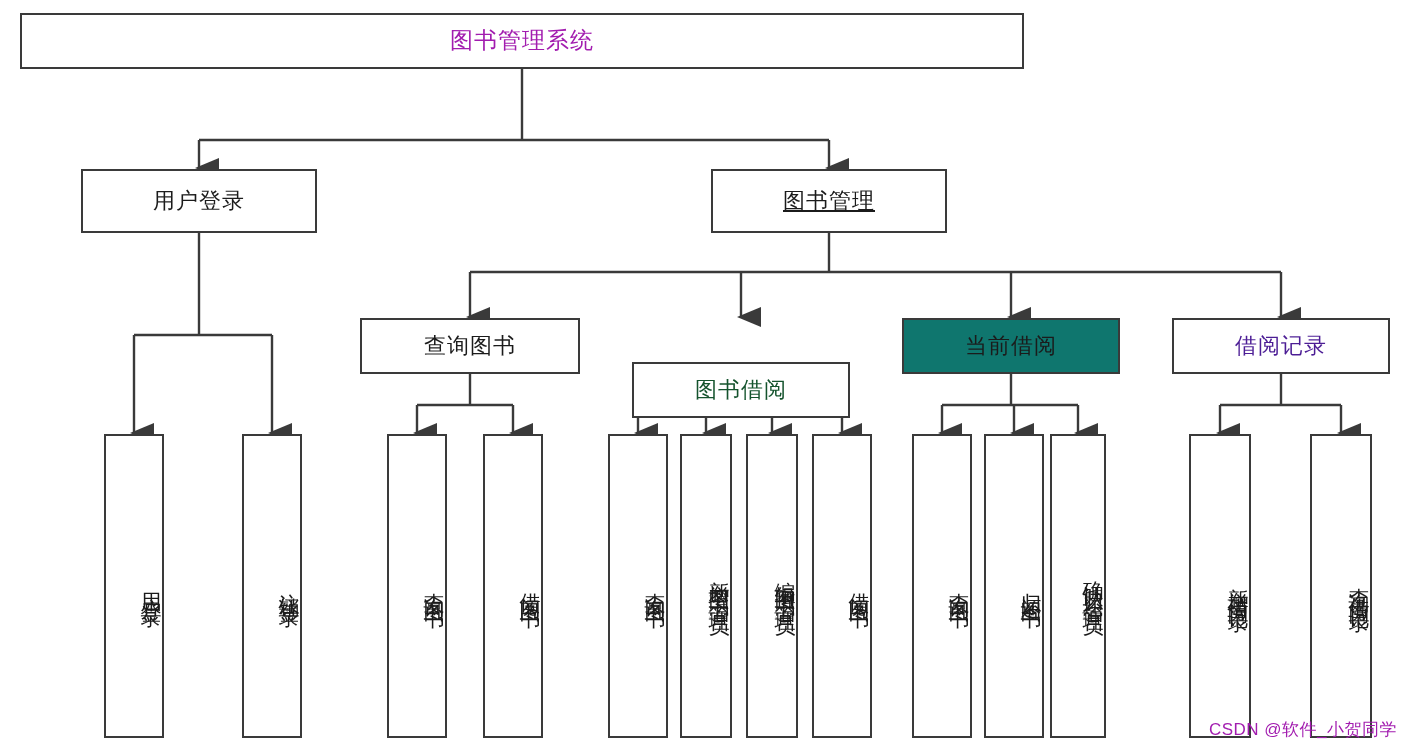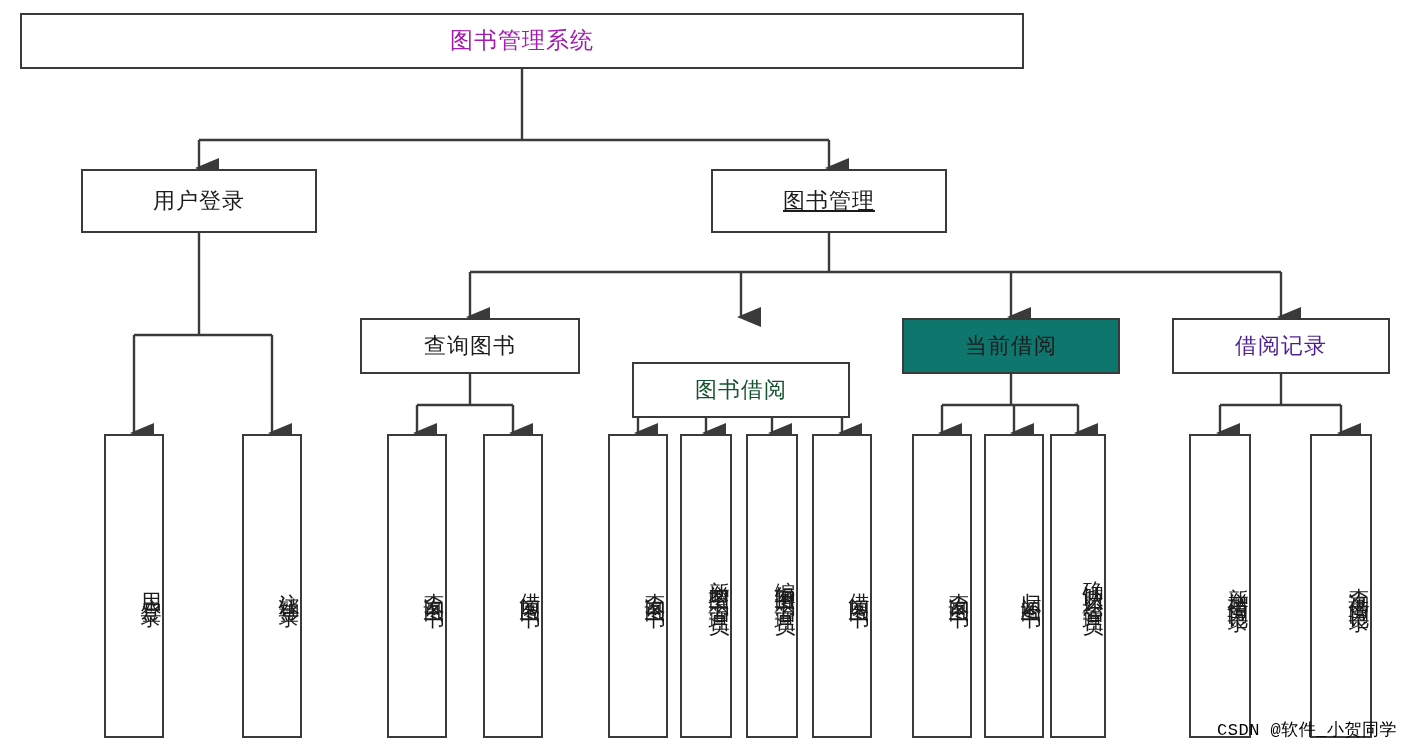--- a/index.html
+++ b/index.html
@@ -57,24 +57,24 @@
   .node.vert .vtext {
     writing-mode: vertical-rl;
     text-orientation: upright;
     white-space: nowrap;
   }
   .watermark {
     position: absolute;
     right: 8px;
     bottom: 6px;
     font-size: 17px;
-    color: #000000;
+    color: #a21caf;
     letter-spacing: 0.5px;
     white-space: nowrap;
-    font-family: Liberation Mono, monospace;
+    font-family: Liberation Sans, sans-serif;
   }
 </style>
 </head>
 <body>
 
 <div id="canvas">
 
   <svg id="edges" viewBox="0 0 1405 747" xmlns="http://www.w3.org/2000/svg">
     <defs>
       <marker id="arrow" viewBox="0 0 12 12" refX="6" refY="10" markerWidth="10" markerHeight="10" orient="auto-start-reverse">

